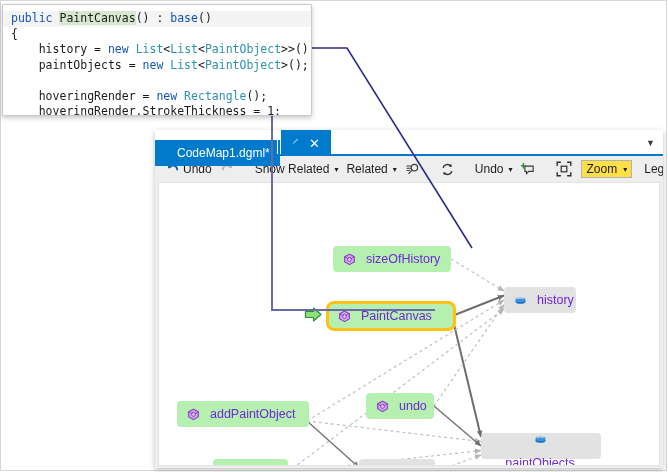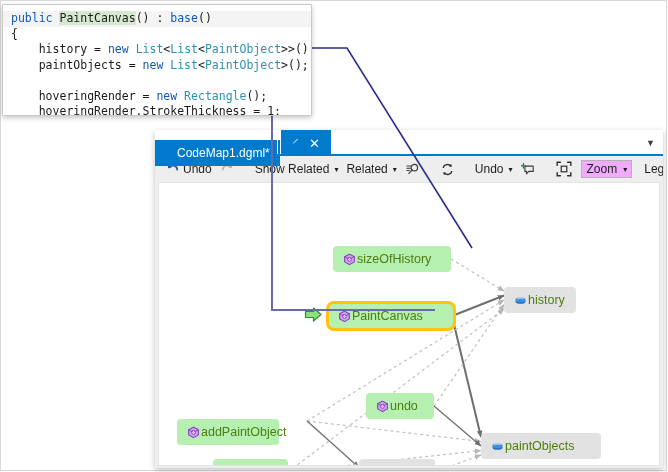--- a/index.html
+++ b/index.html
@@ -185,21 +185,21 @@
     display: inline-flex;
     align-items: center;
     justify-content: center;
     width: 16px; height: 16px;
   }
   #zoom-box {
     display: flex;
     align-items: center;
     gap: 4px;
     border: 1px solid #b3b3b3;
-    background: #f0abfc;
+    background: #fde047;
     height: 18px;
     padding: 0 4px 0 5px;
     margin-left: 2px;
     box-sizing: border-box;
   }
 
   
   #map-canvas {
     position: relative;
     height: 284px;
@@ -213,26 +213,26 @@
     position: absolute;
     left: 0; top: 0;
     width: 502px; height: 282px;
   }
 
   
   .node {
     position: absolute;
     display: flex;
     align-items: center;
-    gap: 1px;
+    gap: 10px;
     padding: 0 12px 0 10px;
     height: 26px;
     border-radius: 4px;
     font-size: 12.5px;
-    color: #4d7c0f;
+    color: #6d28d9;
     box-sizing: border-box;
     white-space: nowrap;
     z-index: 5;
   }
   .node.green { background: #b6f0b0; }
   .node.gray  { background: #e2e2e2; }
   .node.selected {
     border: 3px solid #ffc20e;
     border-radius: 8px;
     height: 30px;
@@ -442,31 +442,31 @@
         <div class="node green" style="left: 207px; top: 210px; width: 68px;">
           <span class="node-icon">
             <svg width="13" height="13" viewBox="0 0 14 14">
               <path d="M7 1.2 L12.2 4 V9.6 L7 12.5 L1.8 9.6 V4 Z" fill="#c9a7e8" stroke="#8b2fc4" stroke-width="1.1" stroke-linejoin="round"></path>
               <circle cx="7" cy="6.8" r="2.1" fill="#ffffff" stroke="#8b2fc4" stroke-width="1"></circle>
               <path d="M1.8 4 L7 6.8 L12.2 4" stroke="#8b2fc4" stroke-width="0.8" fill="none"></path>
             </svg>
           </span>
           <span>undo</span>
         </div>
-        <div class="node green" style="left: 18px; top: 236px; width: 102px;">
+        <div class="node green" style="left: 18px; top: 218px; width: 132px;">
           <span class="node-icon">
             <svg width="13" height="13" viewBox="0 0 14 14">
               <path d="M7 1.2 L12.2 4 V9.6 L7 12.5 L1.8 9.6 V4 Z" fill="#c9a7e8" stroke="#8b2fc4" stroke-width="1.1" stroke-linejoin="round"></path>
               <circle cx="7" cy="6.8" r="2.1" fill="#ffffff" stroke="#8b2fc4" stroke-width="1"></circle>
               <path d="M1.8 4 L7 6.8 L12.2 4" stroke="#8b2fc4" stroke-width="0.8" fill="none"></path>
             </svg>
           </span>
           <span>addPaintObject</span>
         </div>
-        <div class="node gray" style="left: 322px; top: 250px; width: 120px;">
+        <div class="node gray" style="left: 322px; top: 250px; width: 120px; flex-direction: column;">
           <span class="node-icon">
             <svg width="13" height="13" viewBox="0 0 14 14">
               <ellipse cx="7" cy="8" rx="5.4" ry="2.6" fill="#1f6fc4"></ellipse>
               <ellipse cx="7" cy="6.4" rx="5.4" ry="2.6" fill="#3e8ede"></ellipse>
               <path d="M3.2 5.4 A5.4 2.6 0 0 1 10.4 4.9" stroke="#ffffff" stroke-width="0.9" fill="none" opacity="0.75"></path>
             </svg>
           </span>
           <span>paintObjects</span>
         </div>
         <div class="node green" style="left: 54px; top: 276px; width: 75px;">

